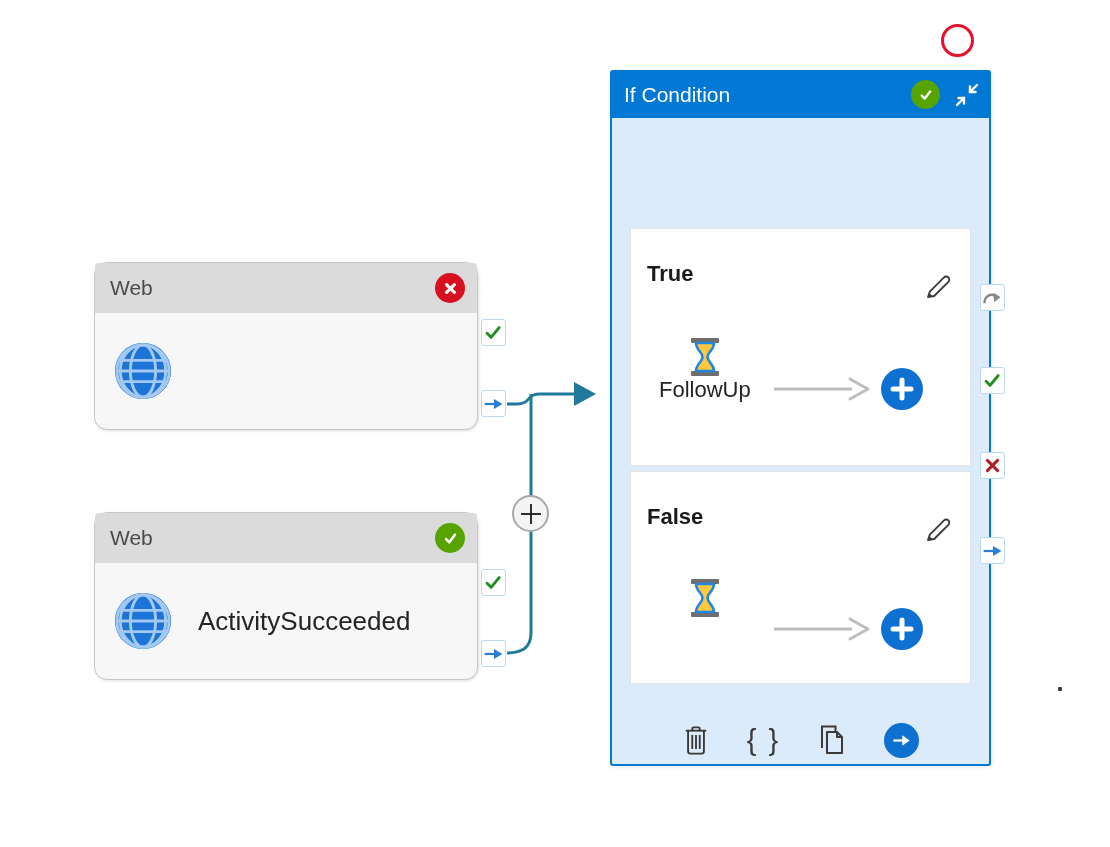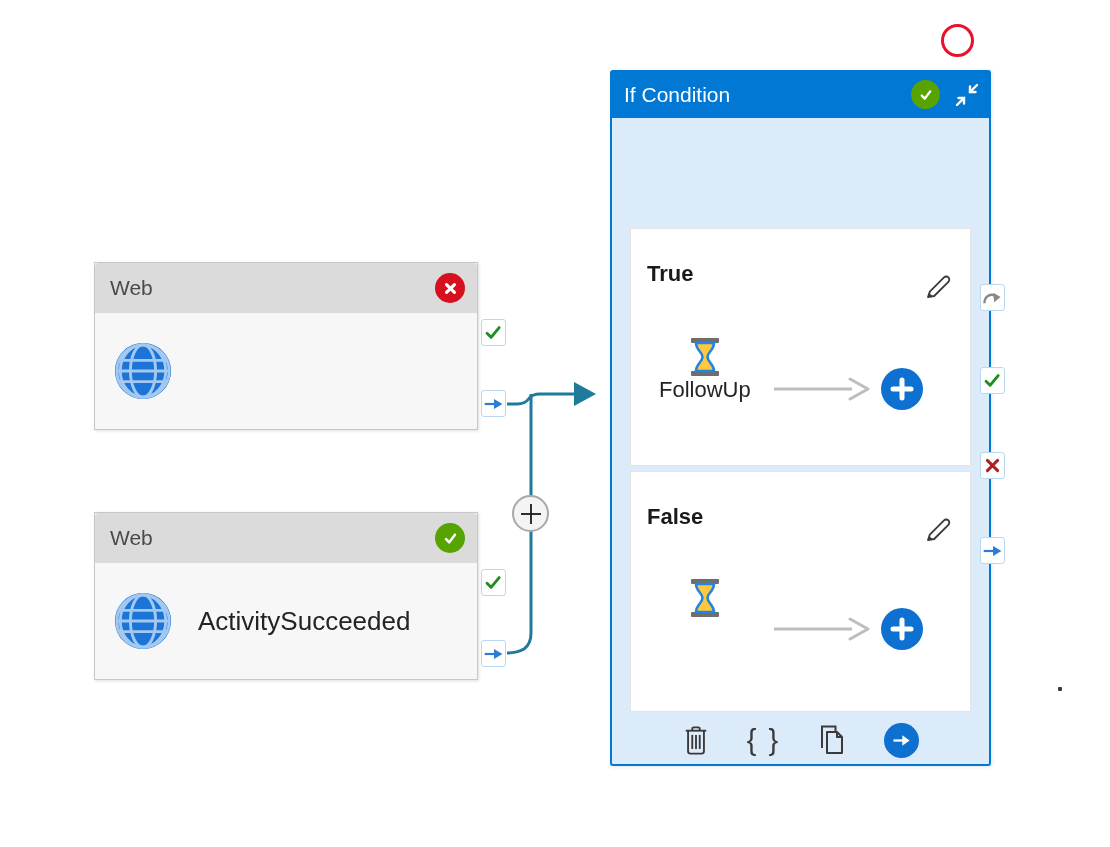--- a/index.html
+++ b/index.html
@@ -12,21 +12,21 @@
   *{margin:0;padding:0;box-sizing:border-box;}
   html,body{width:1110px;height:847px;}
   body{position:relative;background:#fff;font-family:"Liberation Sans",sans-serif;overflow:hidden;}
 
   #connector-layer{position:absolute;left:0;top:0;z-index:1;}
   .conn{stroke:var(--connector-teal);stroke-width:3;fill:none;}
   .conn-head{fill:var(--connector-teal);}
 
   
   .web-box{position:absolute;width:384px;height:168px;background:var(--box-bg);
-    border:1px solid #C7C7C7;border-radius:0;box-shadow:1px 1px 3px rgba(0,0,0,.13);z-index:2;}
+    border:1px solid #C7C7C7;border-radius:13px;box-shadow:1px 1px 3px rgba(0,0,0,.13);z-index:2;}
   #web1{left:94px;top:262px;} #web2{left:94px;top:512px;}
   .web-header{height:50px;background:var(--header-gray-bg);border-radius:4px 4px 0 0;
     display:flex;align-items:center;padding:0 12px 0 15px;}
   .web-type{font-size:21px;color:#4A4A4A;}
   .badge{width:30px;height:30px;border-radius:50%;margin-left:auto;
     display:flex;align-items:center;justify-content:center;flex:none;}
   .badge.fail{background:var(--fail-red);} .badge.ok{background:var(--success-green);}
   .web-body{display:flex;align-items:center;height:116px;padding-left:17px;}
   .web-name{font-size:26px;color:var(--text-dark);margin-left:24px;}
 
@@ -43,21 +43,21 @@
     border:2px solid var(--azure-blue);border-radius:3px;box-shadow:1px 1px 4px rgba(0,0,0,.10);z-index:2;margin-left:13px;}
   .if-header{height:47px;background:var(--azure-blue);display:flex;align-items:center;
     padding:0 10px 0 13px;margin:-1px;}
   .if-title{font-size:21px;color:#fff;}
   .if-header .badge{width:29px;height:29px;}
   .collapse-btn{margin-left:13px;width:27px;height:27px;display:flex;align-items:center;justify-content:center;cursor:pointer;}
   .if-name-row{display:flex;align-items:center;padding:13px 0 0 20px;gap:22px;}
   .if-name{font-size:27px;color:var(--text-dark);}
 
   .branch-card{position:absolute;left:18px;width:341px;background:#fff;border:1px solid #E4E4E4;}
-  #card-true{top:156px;height:238px;} #card-false{top:399px;height:241px;}
+  #card-true{top:156px;height:238px;} #card-false{top:399px;height:213px;}
   .branch-label{position:absolute;left:16px;top:32px;font-size:22px;font-weight:bold;color:#1A1A1A;}
   .edit-btn{position:absolute;right:18px;top:44px;width:28px;height:28px;cursor:pointer;}
   .wait-icon{position:absolute;left:55px;width:38px;height:40px;}
   #card-true .wait-icon{top:108px;} #card-false .wait-icon{top:106px;}
   .wait-label{position:absolute;left:28px;width:98px;font-size:22px;color:var(--text-dark);
     line-height:23px;word-break:break-all;}
   #card-true .wait-label{top:149px;} #card-false .wait-label{top:148px;}
   .flow-arrow{position:absolute;left:141px;width:102px;height:26px;}
   #card-true .flow-arrow{top:147px;} #card-false .flow-arrow{top:144px;}
   .add-btn{position:absolute;left:250px;width:42px;height:42px;border-radius:50%;

